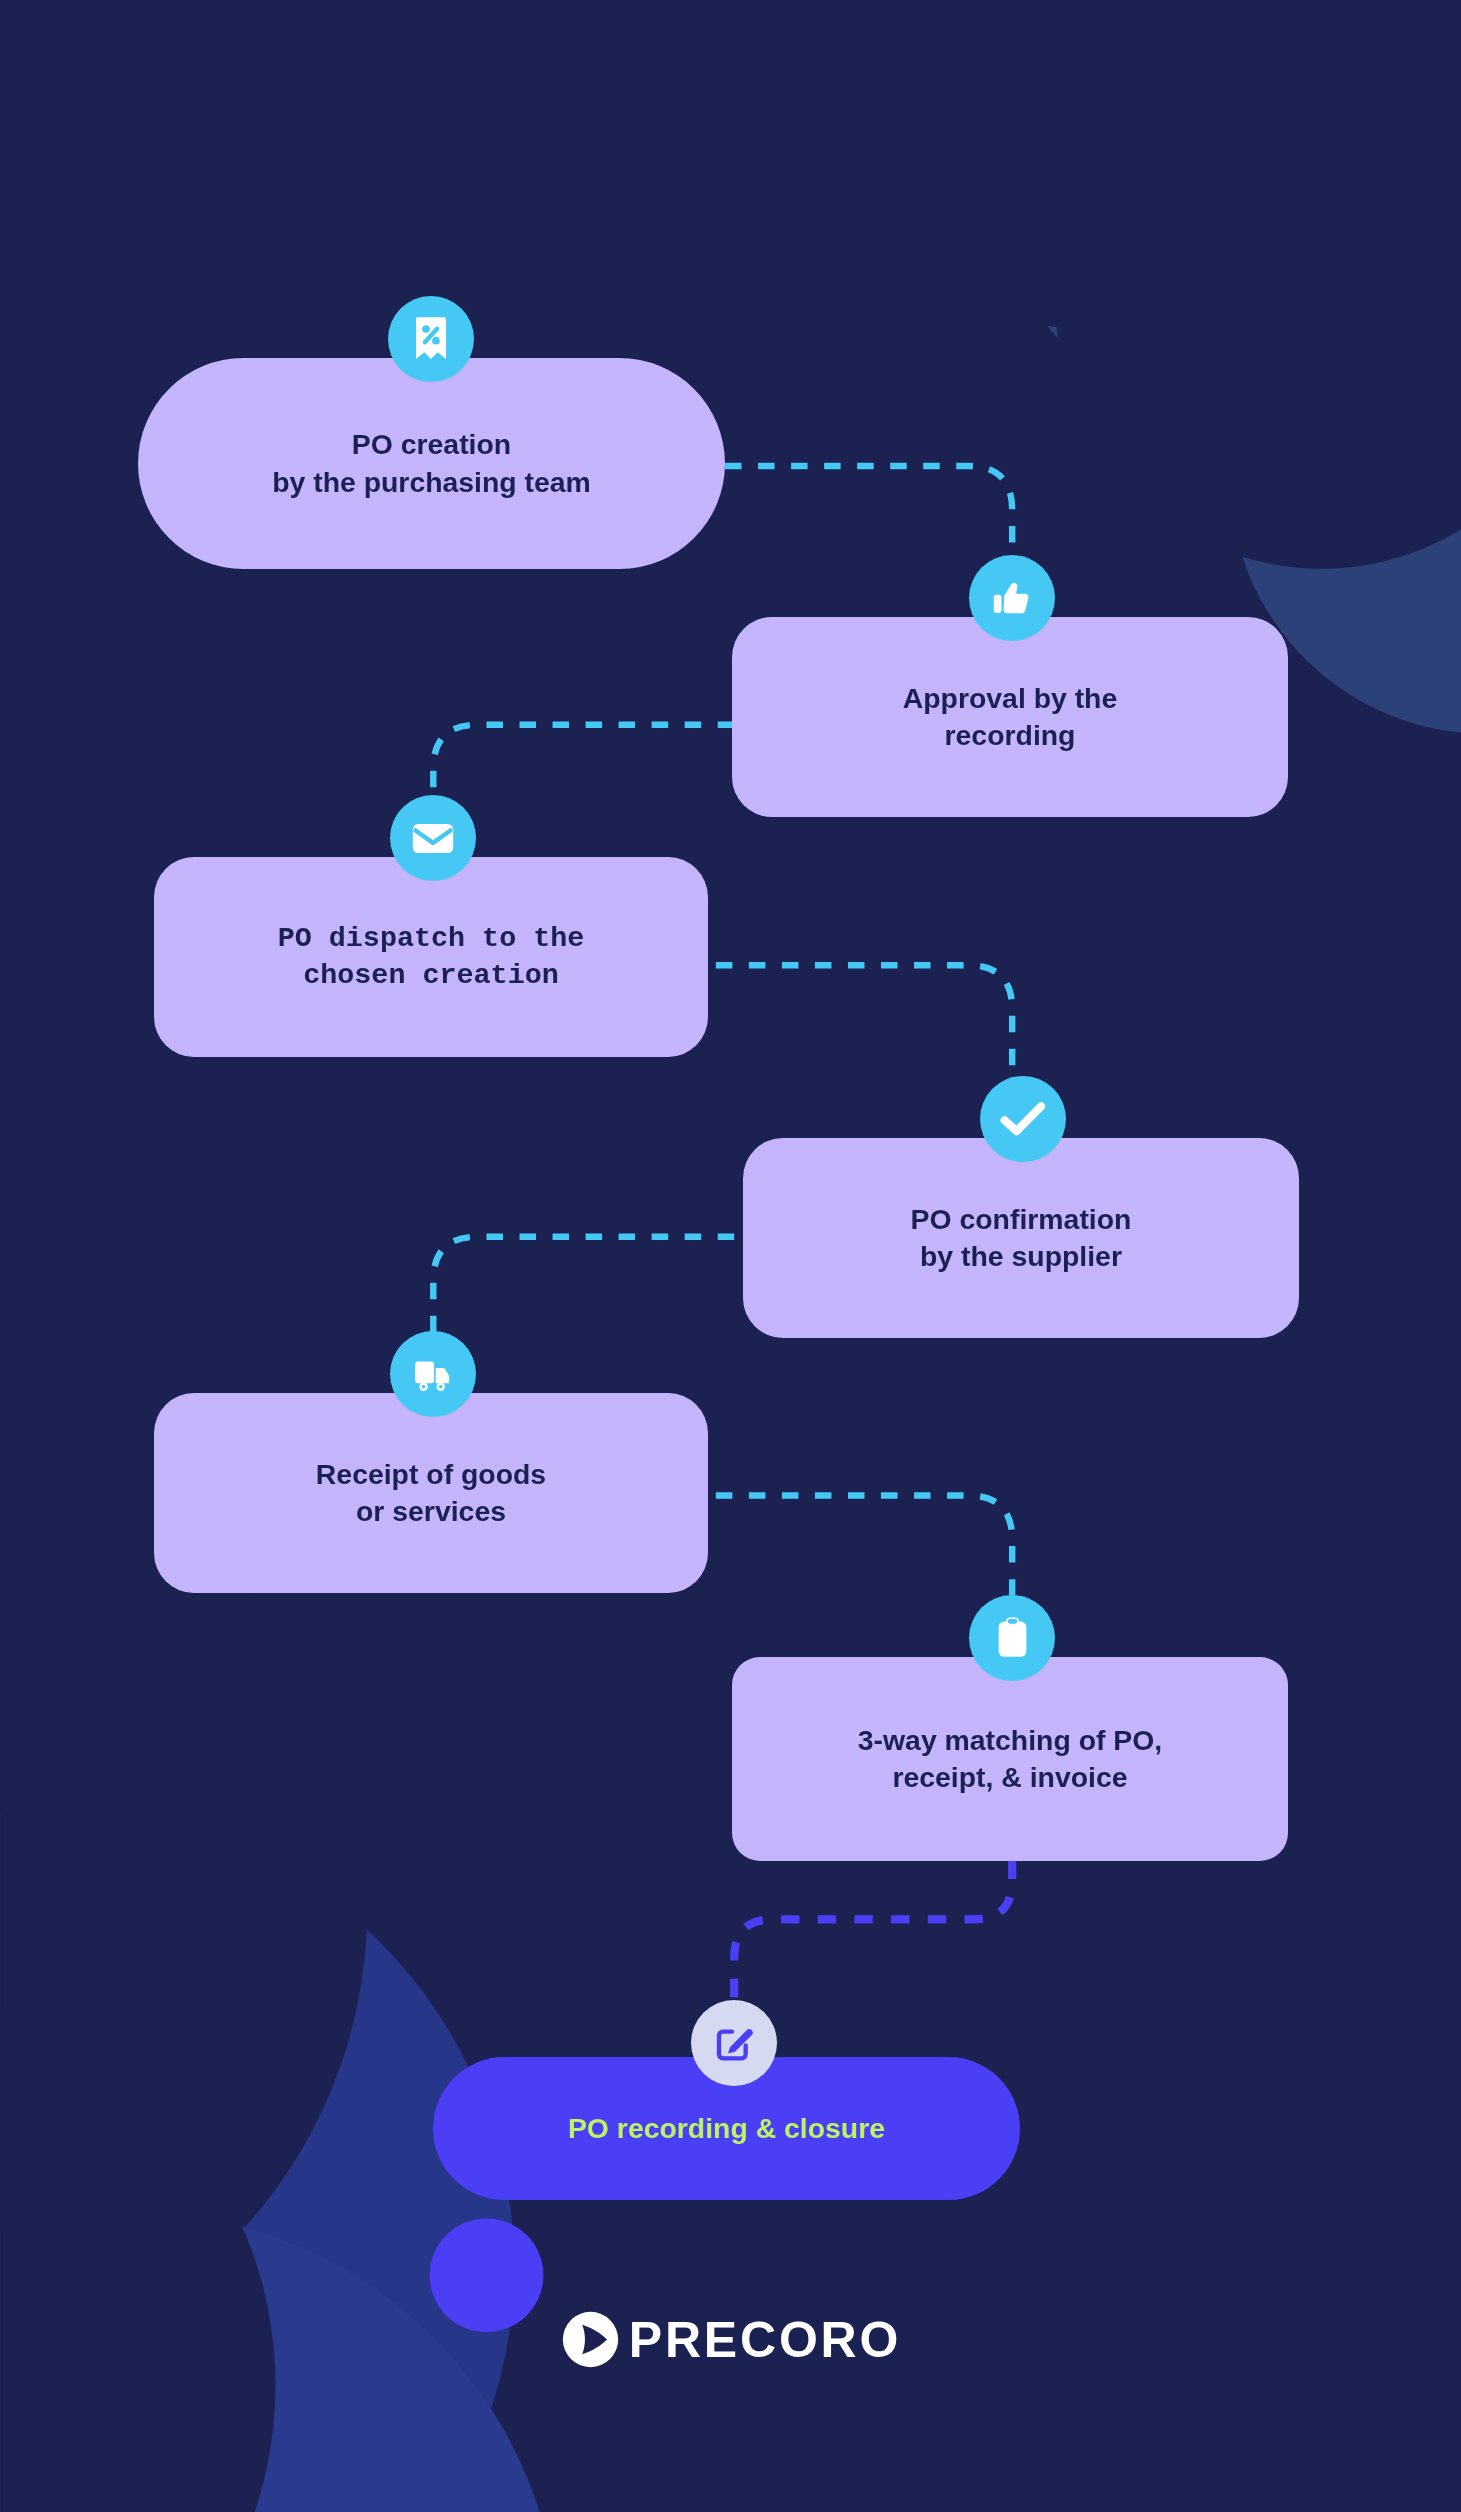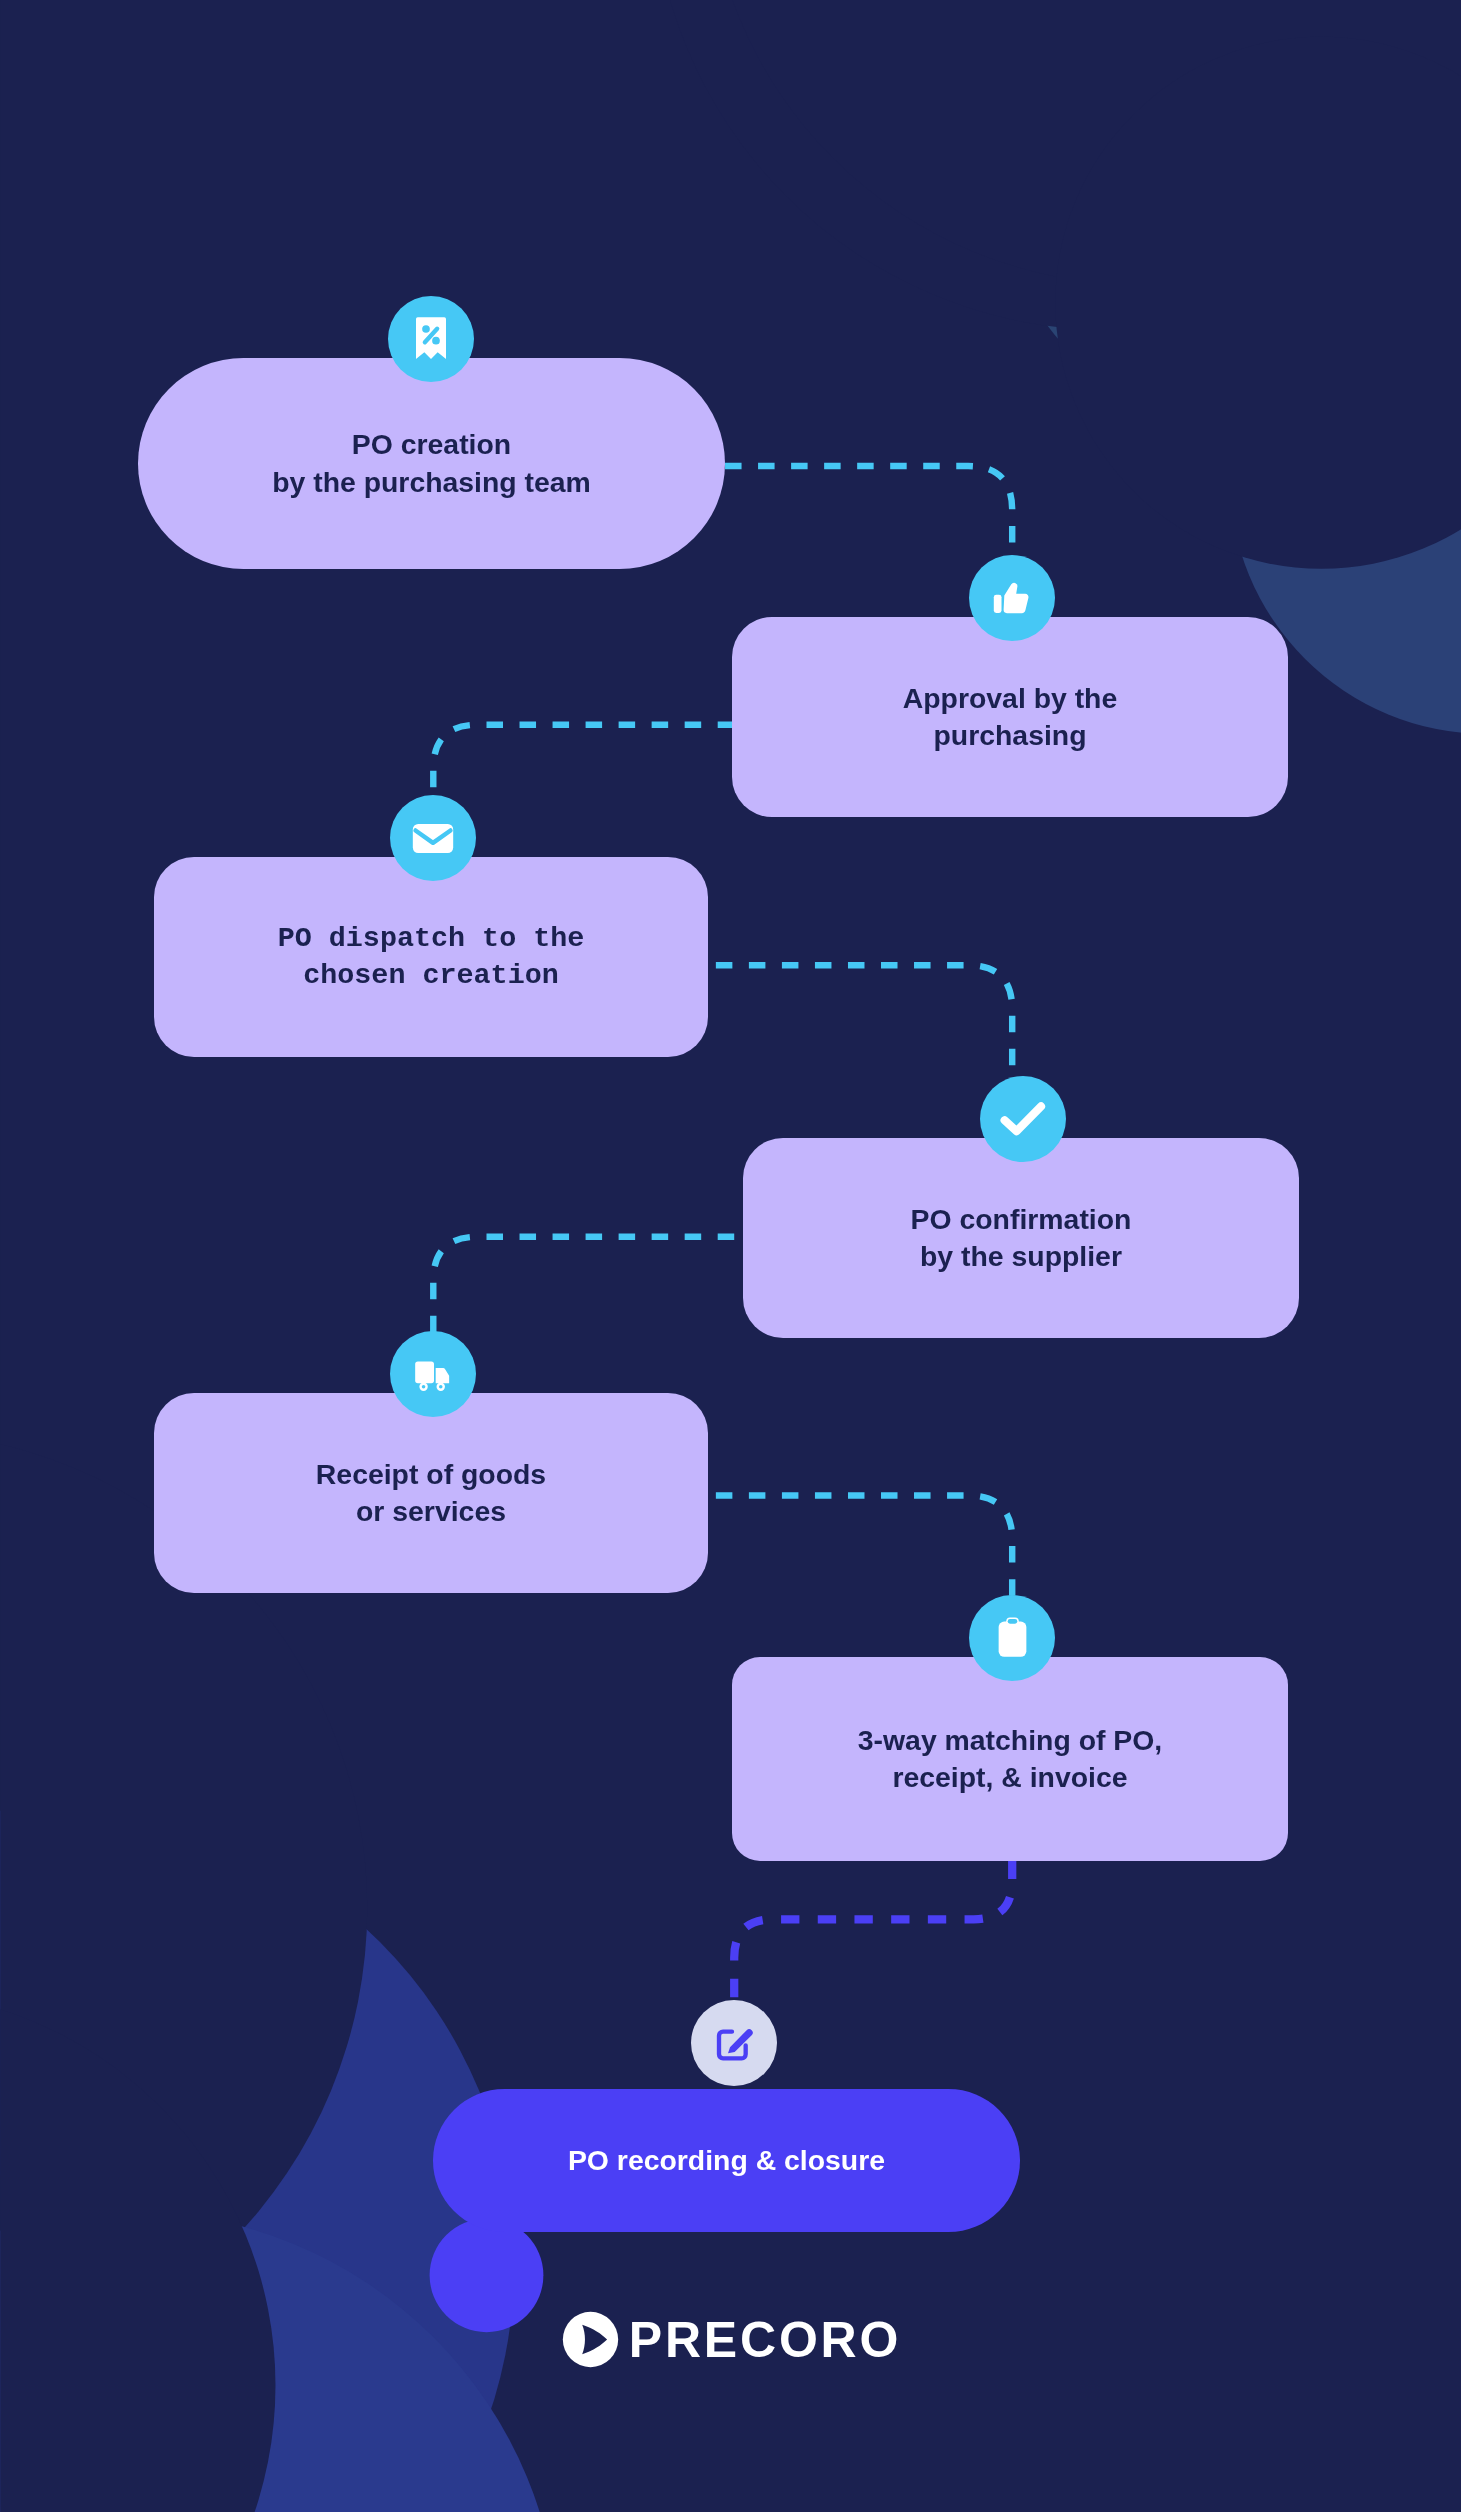--- a/index.html
+++ b/index.html
@@ -76,22 +76,21 @@
     color: #1b2150;
     font-weight: bold;
     font-size: 28.4px;
     line-height: 1.32;
     padding: 0 31px;
     border-radius: 40px;
   }
   .card.pill { border-radius: 917px; }
   .card.accent {
     background: #4b3ff5;
-    color: #ffffff;
-    margin-top: 32px;
+    color: #bef264;
   }
   .card-text { display: block; }
 
   .badge {
     position: absolute;
     width: 86px;
     height: 86px;
     border-radius: 50%;
     background: #46c8f5;
     display: flex;
@@ -192,21 +191,21 @@
         <circle cx="15" cy="15" r="2.3" fill="#46c8f5"></circle>
         <rect x="5.2" y="10.6" width="13.6" height="2.6" rx="1.3" fill="#46c8f5" transform="rotate(-48 12 11.9)"></rect>
       </svg>
     </div>
   </div>
 
   <div class="step" style="left:732px; top:617px; width:620px; height:200px;">
     <div class="card" style="width:556px; height:200px;">
       <div class="card-text">
         <span>Approval by the</span><br>
-        <span>purchasing</span>
+        <span>recording</span>
       </div>
     </div>
     <div class="badge" style="left:237px; top:-62px;">
       <svg width="42" height="42" viewBox="0 0 24 24">
         <rect x="1.6" y="10.2" width="4.4" height="10.4" rx="1.4" fill="#ffffff"></rect>
         <path d="M7.6 10.6 L11.6 4.2 a1.9 1.9 0 0 1 3.5 1.1 l-0.7 4.3 h5.1 a1.9 1.9 0 0 1 1.85 2.35 l-1.7 7.1 a2.1 2.1 0 0 1 -2.05 1.6 h-8.5 a1.9 1.9 0 0 1 -1.9 -1.9 z" fill="#ffffff"></path>
       </svg>
     </div>
   </div>
 

